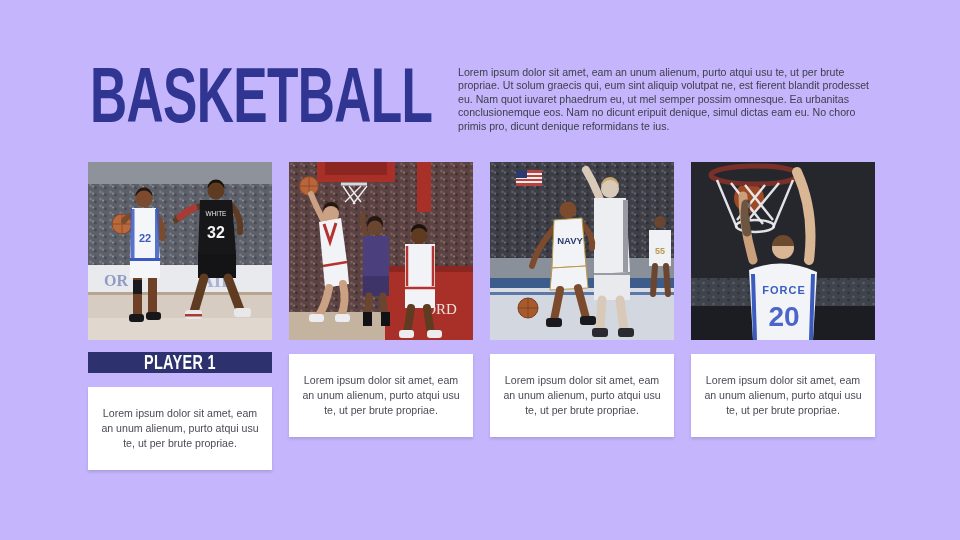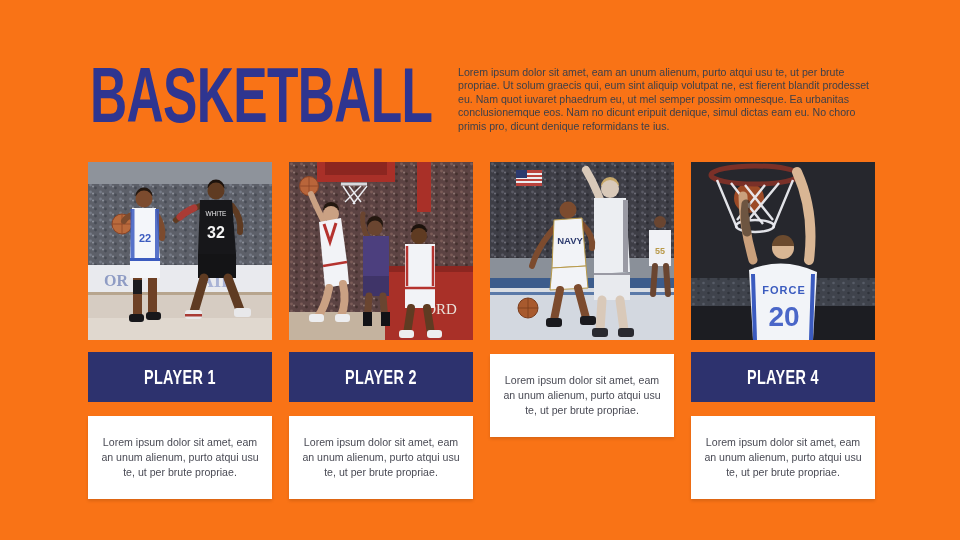--- a/index.html
+++ b/index.html
@@ -2,21 +2,21 @@
 <html><head>
 <meta charset="utf-8">
 <style>
   html,body{margin:0;padding:0;}
   body{
     width:960px;height:540px;
     background:#FDA078;
     font-family:"Liberation Sans", sans-serif;
     overflow:hidden;
   }
-  .slide{position:relative;width:960px;height:540px;background:#f97316;}
+  .slide{position:relative;width:960px;height:540px;background:#c4b5fd;}
 
   
   .title{
     position:absolute;left:90px;top:56px;margin:0;
     font-size:78px;font-weight:700;line-height:1;
     color:#2F3590;letter-spacing:-1px;
     transform:scaleX(0.66);transform-origin:left top;
     white-space:nowrap;
   }
   .intro{
@@ -29,21 +29,21 @@
     position:absolute;left:88px;top:162px;
     display:flex;gap:17px;
   }
   .col{width:184px;display:flex;flex-direction:column;}
   .photo{
     width:184px;height:178px;overflow:hidden;background:#555;
     flex:none;
   }
   .photo svg{display:block;width:184px;height:178px;}
   .banner{
-    margin-top:12px;height:50px;background:#2D326E;
+    margin-top:12px;height:21px;background:#2D326E;
     display:flex;align-items:center;justify-content:center;flex:none;
   }
   .banner span{
     color:#FFFFFF;font-weight:700;font-size:20px;letter-spacing:0.5px;
     transform:scaleX(0.72);transform-origin:center center;white-space:nowrap;
   }
   .card{
     margin-top:14px;height:83px;background:#FFFFFF;
     box-shadow:0 2px 3px rgba(0,0,0,0.13);
     display:flex;align-items:center;justify-content:center;flex:none;
@@ -179,23 +179,20 @@
           <rect x="116" y="82" width="30" height="44" fill="#F2F3F7"></rect>
           <path d="M118,84 L118,124 M144,84 L144,124" stroke="#B5332F" stroke-width="2.5"></path>
           <rect x="116" y="126" width="30" height="20" fill="#F2F3F7"></rect>
           <path d="M116,126 h30" stroke="#B5332F" stroke-width="2.5"></path>
           <path d="M122,146 L118,172" stroke="#5F3B22" stroke-width="8" stroke-linecap="round"></path>
           <path d="M138,146 L142,172" stroke="#5F3B22" stroke-width="8" stroke-linecap="round"></path>
           <rect x="110" y="168" width="15" height="8" rx="3" fill="#EDEDEF"></rect>
           <rect x="138" y="168" width="15" height="8" rx="3" fill="#EDEDEF"></rect>
         </svg>
       </div>
-      <div class="banner">
-        <span>PLAYER 2</span>
-      </div>
       <div class="card">
         <p>Lorem ipsum dolor sit amet, eam an unum alienum, purto atqui usu te, ut per brute propriae.</p>
       </div>
     </div>
 
     <div class="col">
       <div class="photo">
         <svg viewBox="0 0 184 178" preserveAspectRatio="none">
           <defs>
             <pattern id="p3" width="10" height="7" patternUnits="userSpaceOnUse">
@@ -284,22 +281,19 @@
           <circle cx="92" cy="86" r="11" fill="#D9B694"></circle>
           <path d="M81,84 a11,11 0 0 1 22,0 Z" fill="#6B4A2E"></path>
 
           <path d="M58,108 Q92,94 126,110 L122,178 L62,178 Z" fill="#F2F4F8"></path>
           <path d="M62,112 L64,178" stroke="#3B5BBF" stroke-width="4"></path>
           <path d="M122,112 L120,178" stroke="#3B5BBF" stroke-width="4"></path>
           <text x="93" y="132" font-size="11" font-weight="bold" fill="#3B5BBF" text-anchor="middle" letter-spacing="1">FORCE</text>
           <text x="93" y="164" font-size="28" font-weight="bold" fill="#4A66C8" text-anchor="middle">20</text>
         </svg>
       </div>
-      <div class="banner">
-        <span>PLAYER 4</span>
-      </div>
       <div class="card">
         <p>Lorem ipsum dolor sit amet, eam an unum alienum, purto atqui usu te, ut per brute propriae.</p>
       </div>
     </div>
 
   </div>
 </div>
 
 </body></html>

